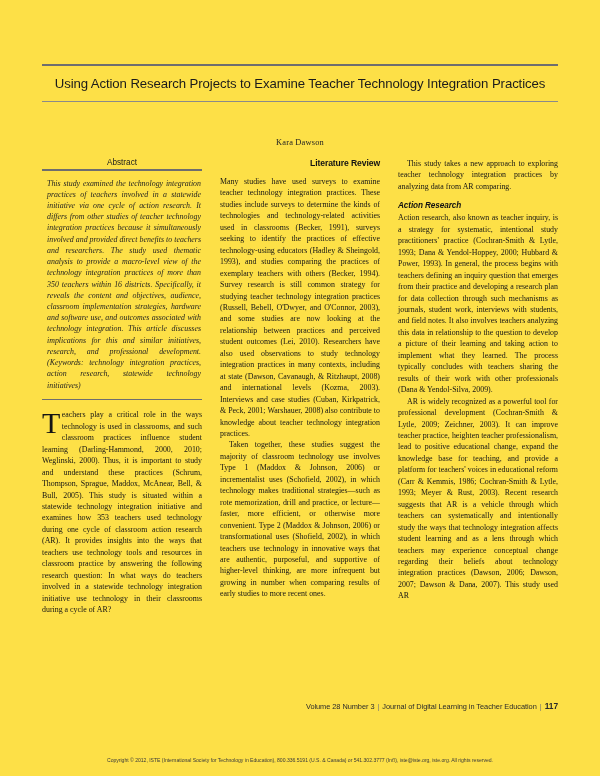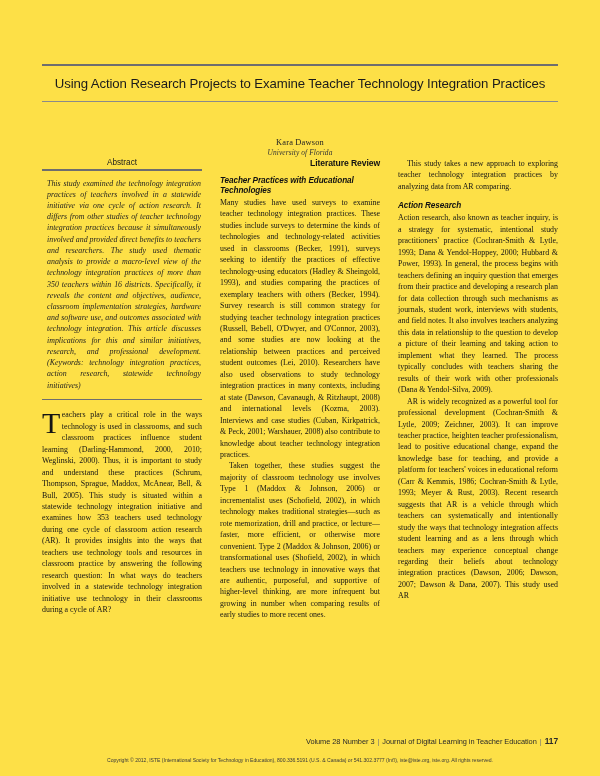--- a/index.html
+++ b/index.html
@@ -168,21 +168,21 @@
     letter-spacing: -0.1px;
   }
   .sub-head.spaced {
     margin-top: 9px;
   }
 
   
   .footer-line {
     position: absolute;
     left: 42px;
-    top: 736px;
+    top: 701px;
     width: 516px;
     text-align: right;
     font-family: "Liberation Sans", sans-serif;
     font-size: 7.4px;
     color: #2a2a2a;
     letter-spacing: -0.05px;
   }
   .footer-line .sep {
     color: #777;
     padding: 0 3px;
@@ -209,36 +209,34 @@
 <div class="page">
 
   <div class="title-block">
     <div class="rule-thick"></div>
     <div class="paper-title">Using Action Research Projects to Examine Teacher Technology Integration Practices</div>
     <div class="rule-thin"></div>
   </div>
 
   <div class="author-block">
     <div class="author-name">Kara Dawson</div>
-    <div class="author-affil">University of Florida</div>
   </div>
 
   <div class="columns">
 
     <div class="col col-1">
       <div class="abstract-label">Abstract</div>
       <div class="abstract-rule-top"></div>
       <div class="abstract-text">This study examined the technology integration practices of teachers involved in a statewide initiative via one cycle of action research. It differs from other studies of teacher technology integration practices because it simultaneously involved and provided direct benefits to teachers and researchers. The study used thematic analysis to provide a macro-level view of the technology integration practices of more than 350 teachers within 16 districts. Specifically, it reveals the content and objectives, audience, classroom implementation strategies, hardware and software use, and outcomes associated with technology integration. This article discusses implications for this and similar initiatives, research, and professional development. (Keywords: technology integration practices, action research, statewide technology initiatives)</div>
       <div class="abstract-rule-bottom"></div>
       <div class="body-text dropcap-para">Teachers play a critical role in the ways technology is used in classrooms, and such classroom practices influence student learning (Darling-Hammond, 2000, 2010; Weglinski, 2000). Thus, it is important to study and understand these practices (Schrum, Thompson, Sprague, Maddox, McAnear, Bell, &amp; Bull, 2005). This study is situated within a statewide technology integration initiative and examines how 353 teachers used technology during one cycle of classroom action research (AR). It provides insights into the ways that teachers use technology tools and resources in classroom practice by answering the following research question: In what ways do teachers involved in a statewide technology integration initiative use technology in their classrooms during a cycle of AR?</div>
     </div>
 
     <div class="col col-2">
       <div class="section-head">Literature Review</div>
-      <div class="sub-head">Teacher Practices with Educational Technologies</div>
       <div class="body-text">Many studies have used surveys to examine teacher technology integration practices. These studies include surveys to determine the kinds of technologies and technology-related activities used in classrooms (Becker, 1991), surveys seeking to identify the practices of effective technology-using educators (Hadley &amp; Sheingold, 1993), and studies comparing the practices of exemplary teachers with others (Becker, 1994). Survey research is still common strategy for studying teacher technology integration practices (Russell, Bebell, O'Dwyer, and O'Connor, 2003), and some studies are now looking at the relationship between practices and perceived student outcomes (Lei, 2010). Researchers have also used observations to study technology integration practices in many contexts, including at state (Dawson, Cavanaugh, &amp; Ritzhaupt, 2008) and international levels (Kozma, 2003). Interviews and case studies (Cuban, Kirkpatrick, &amp; Peck, 2001; Warshauer, 2008) also contribute to knowledge about teacher technology integration practices.</div>
       <div class="body-text indent">Taken together, these studies suggest the majority of classroom technology use involves Type 1 (Maddox &amp; Johnson, 2006) or incrementalist uses (Schofield, 2002), in which technology makes traditional strategies—such as rote memorization, drill and practice, or lecture—faster, more efficient, or otherwise more convenient. Type 2 (Maddox &amp; Johnson, 2006) or transformational uses (Shofield, 2002), in which teachers use technology in innovative ways that are authentic, purposeful, and supportive of higher-level thinking, are more infrequent but growing in number when comparing results of early studies to more recent ones.</div>
     </div>
 
     <div class="col col-3">
       <div class="body-text indent">This study takes a new approach to exploring teacher technology integration practices by analyzing data from AR comparing.</div>
       <div class="sub-head spaced">Action Research</div>
       <div class="body-text">Action research, also known as teacher inquiry, is a strategy for systematic, intentional study practitioners' practice (Cochran-Smith &amp; Lytle, 1993; Dana &amp; Yendol-Hoppey, 2000; Hubbard &amp; Power, 1993). In general, the process begins with teachers defining an inquiry question that emerges from their practice and developing a research plan for data collection through such mechanisms as journals, student work, interviews with students, and field notes. It also involves teachers analyzing this data in relationship to the question to develop a picture of their learning and taking action to implement what they learned. The process typically concludes with teachers sharing the results of their work with other professionals (Dana &amp; Yendol-Silva, 2009).</div>
       <div class="body-text indent">AR is widely recognized as a powerful tool for professional development (Cochran-Smith &amp; Lytle, 2009; Zeichner, 2003). It can improve teacher practice, heighten teacher professionalism, lead to positive educational change, expand the knowledge base for teaching, and provide a platform for teachers' voices in educational reform (Carr &amp; Kemmis, 1986; Cochran-Smith &amp; Lytle, 1993; Meyer &amp; Rust, 2003). Recent research suggests that AR is a vehicle through which teachers can systematically and intentionally study the ways that technology integration affects student learning and as a lens through which teachers may experience conceptual change regarding their beliefs about technology integration practices (Dawson, 2006; Dawson, 2007; Dawson &amp; Dana, 2007). This study used AR</div>
     </div>

